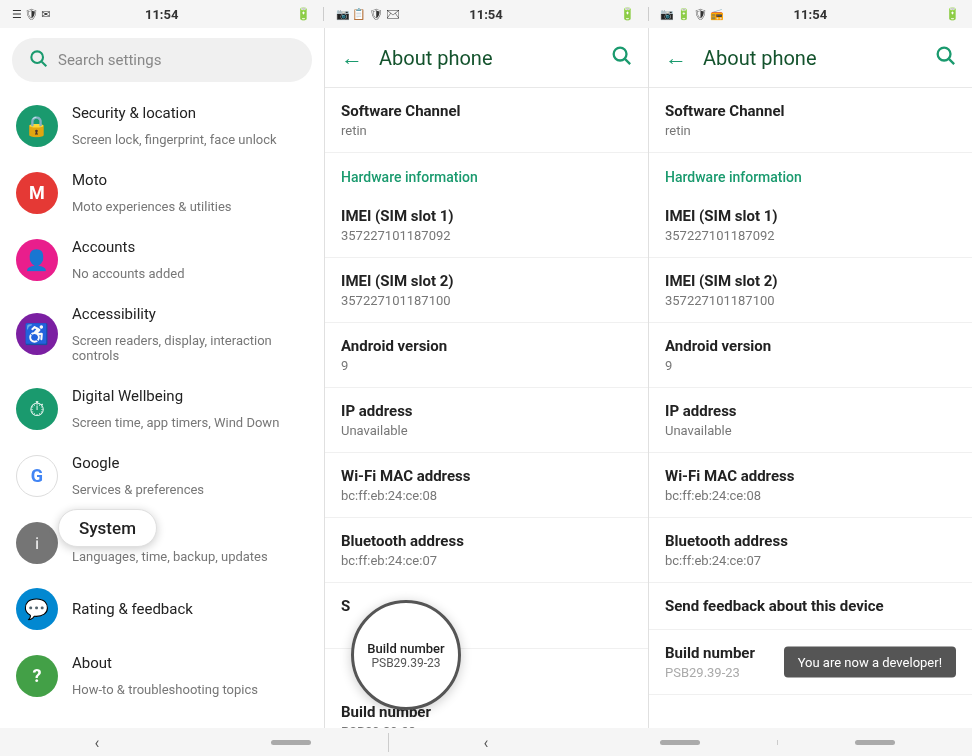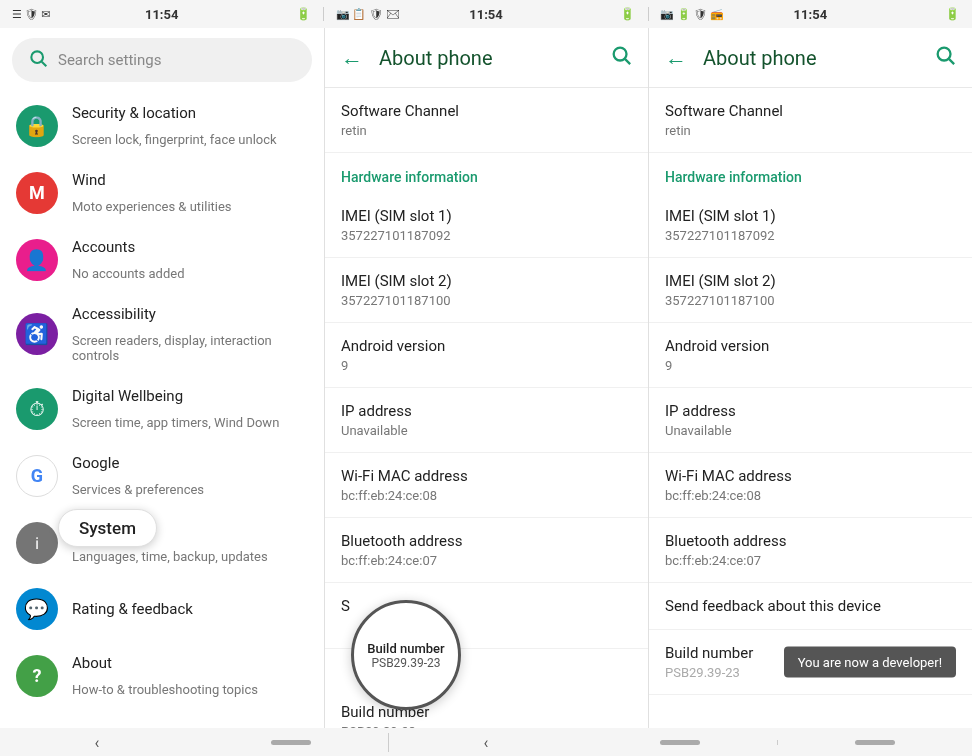--- a/index.html
+++ b/index.html
@@ -126,21 +126,21 @@
     .about-title { font-size: 20px; font-weight: 400; color: #14532d; flex: 1; }
     .header-search { color: #1a9a6e; font-size: 22px; cursor: pointer; }
 
     .about-content { flex: 1; overflow-y: auto; }
 
     .about-item {
       padding: 14px 16px;
       border-bottom: 1px solid #f0f0f0;
       cursor: pointer;
     }
-    .about-item-title { font-size: 15px; color: #222; font-weight: 400; }
+    .about-item-title { font-size: 15px; color: #222; font-weight: 700; }
     .about-item-subtitle { font-size: 13px; color: #777; margin-top: 3px; }
     .about-section-header {
       padding: 16px 16px 8px;
       font-size: 14px;
       color: #1a9a6e;
       font-weight: 500;
     }
 
     
     .developer-toast {
@@ -206,21 +206,21 @@
       <div class="settings-icon icon-security">🔒</div>
       <div class="settings-item-text">
         <div class="settings-item-title">Security &amp; location</div>
         <div class="settings-item-subtitle">Screen lock, fingerprint, face unlock</div>
       </div>
     </div>
 
     <div class="settings-item">
       <div class="settings-icon icon-moto" style="font-weight:700;font-size:18px;">M</div>
       <div class="settings-item-text">
-        <div class="settings-item-title">Wind</div>
+        <div class="settings-item-title">Moto</div>
         <div class="settings-item-subtitle">Moto experiences &amp; utilities</div>
       </div>
     </div>
 
     <div class="settings-item">
       <div class="settings-icon icon-accounts">👤</div>
       <div class="settings-item-text">
         <div class="settings-item-title">Accounts</div>
         <div class="settings-item-subtitle">No accounts added</div>
       </div>

